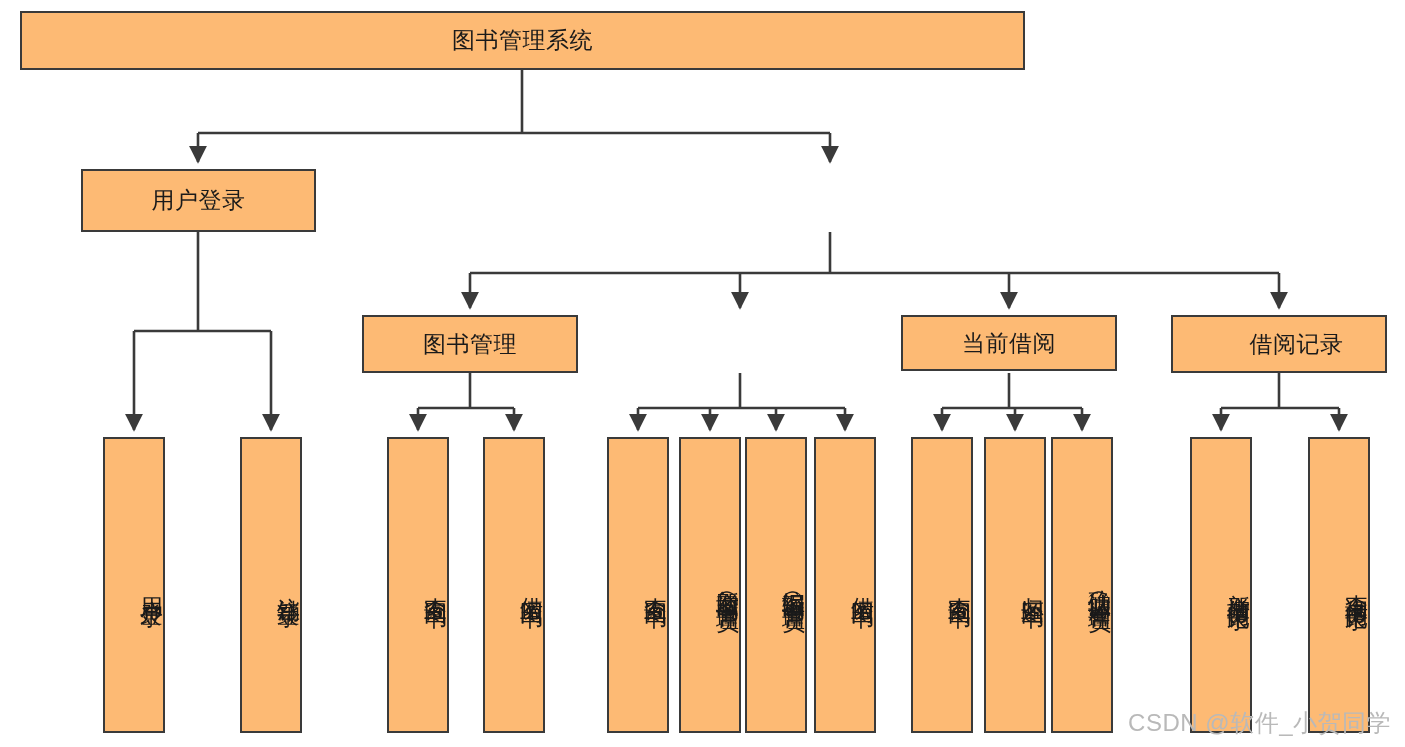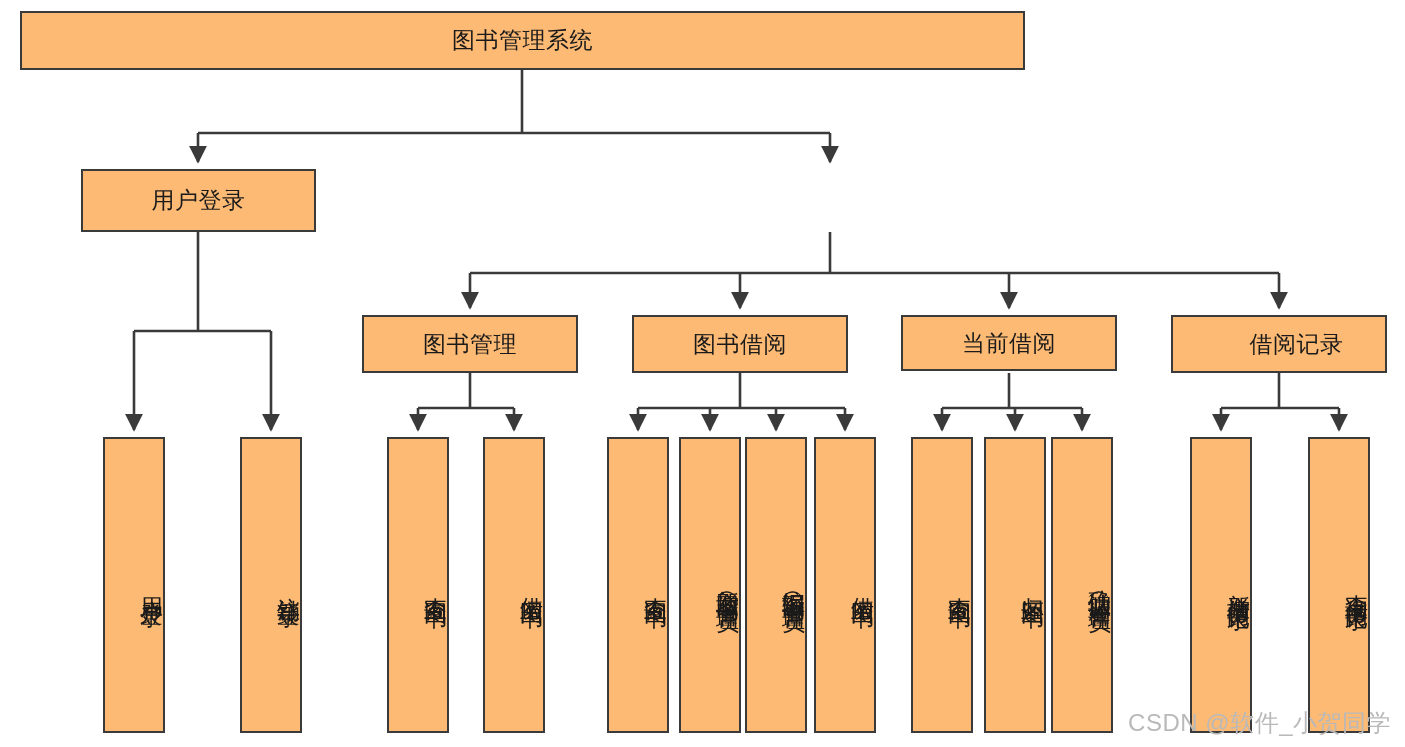--- a/index.html
+++ b/index.html
@@ -128,23 +128,20 @@
     <span>图书管理系统</span>
   </div>
 
   <div class="node h" style="left:81px; top:169px; width:235px; height:63px;">
     <span>用户登录</span>
   </div>
 
   <div class="node h" style="left:362px; top:315px; width:216px; height:58px;">
     <span>图书管理</span>
   </div>
-  <div class="node h" style="left:632px; top:315px; width:216px; height:58px;">
-    <span>图书借阅</span>
-  </div>
   <div class="node h" style="left:901px; top:315px; width:216px; height:56px;">
     <span>当前借阅</span>
   </div>
   <div class="node h" style="left:1171px; top:315px; width:216px; height:58px;padding-left:35px;">
     <span>借阅记录</span>
   </div>
 
   <div class="node v" style="left:103px; top:437px; width:62px; height:296px;">
     <span class="vtext">用户登录</span>
   </div>

